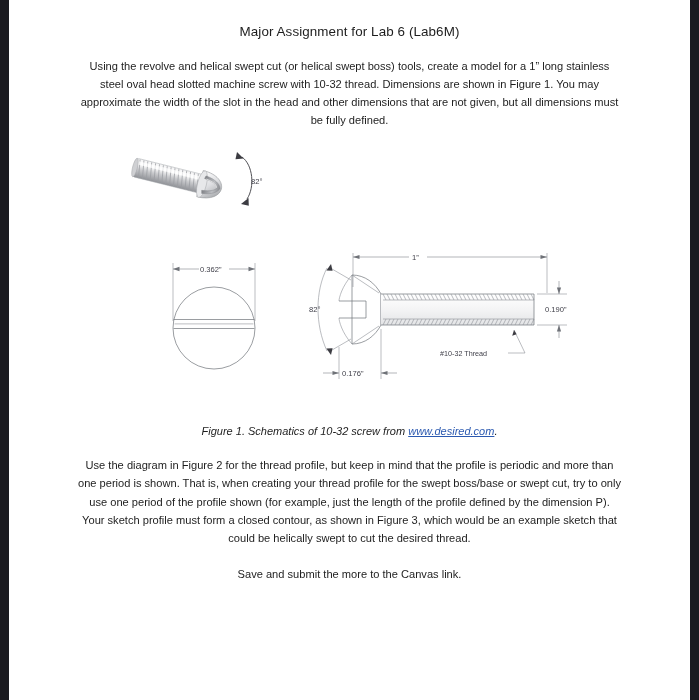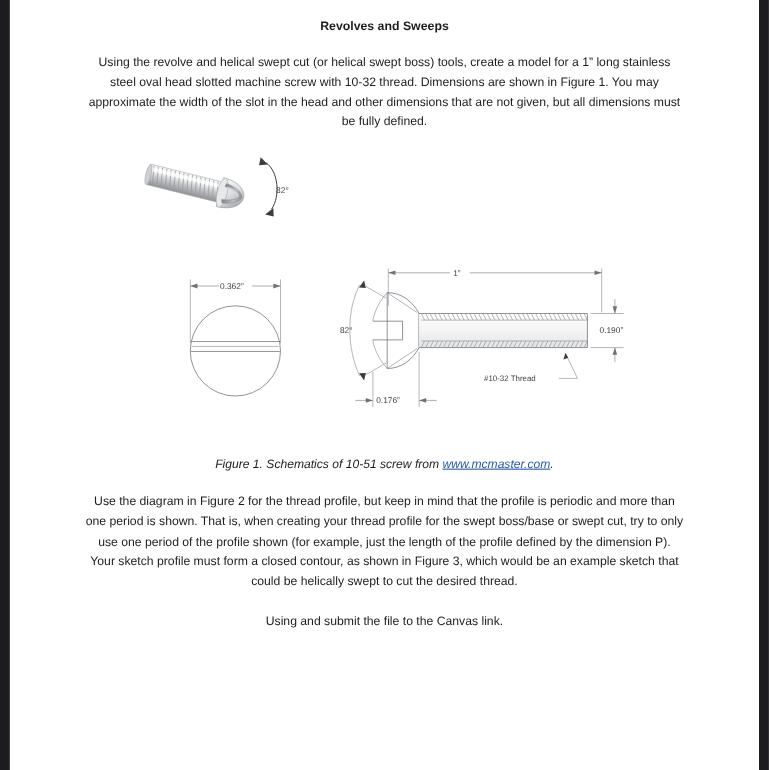--- a/index.html
+++ b/index.html
@@ -92,21 +92,21 @@
   .ln-dim { stroke:#82858c; stroke-width:0.6; fill:none; }
   .ln-dark { stroke:#3c3c42; stroke-width:0.9; fill:none; }
   .solidfill { fill:#ffffff; }
 </style>
 </head>
 <body>
 
 <div id="page">
   <div id="sheet">
 
-    <h2 class="doc-subtitle">Revolves and Sweeps</h2>
+    <h1 class="doc-title">Major Assignment for Lab 6 (Lab6M)</h1>
 
     <div class="body-block">
       <p class="para p1">Using the revolve and helical swept cut (or helical swept boss) tools, create a model for a 1” long stainless steel oval head slotted machine screw with 10-32 thread.  Dimensions are shown in Figure 1.  You may approximate the width of the slot in the head and other dimensions that are not given, but all dimensions must be fully defined.</p>
     </div>
 
     <div class="figure-area">
 
       <svg class="fig3d" width="150" height="86" viewBox="0 0 150 86">
         <defs>
           <linearGradient id="shankG" x1="0" y1="0" x2="0" y2="1">
@@ -274,22 +274,22 @@
         <path d="M72 86 L72 136" class="ln-thin"></path>
         <path d="M14 130 L30 130" class="ln-dim"></path>
         <path d="M72 130 L88 130" class="ln-dim"></path>
         <path d="M30 130 L23.5 127.9 L23.5 132.1 Z" fill="#6f7278"></path>
         <path d="M72 130 L78.5 127.9 L78.5 132.1 Z" fill="#6f7278"></path>
         <text class="dimtxt" x="33" y="132.6">0.176”</text>
       </svg>
     </div>
 
     <div class="caption">
-      <span>Figure 1.  Schematics of 10-51 screw from </span><a href="#">www.mcmaster.com</a><span>.</span>
+      <span>Figure 1.  Schematics of 10-32 screw from </span><a href="#">www.desired.com</a><span>.</span>
     </div>
 
     <div class="body-block">
       <p class="para p3">Use the diagram in Figure 2 for the thread profile, but keep in mind that the profile is periodic and more than one period is shown.  That is, when creating your thread profile for the swept boss/base or swept cut, try to only use one period of the profile shown (for example, just the length of the profile defined by the dimension P).  Your sketch profile must form a closed contour, as shown in Figure 3, which would be an example sketch that could be helically swept to cut the desired thread.</p>
-      <p class="para p4">Using and submit the file to the Canvas link.</p>
+      <p class="para p4">Save and submit the more to the Canvas link.</p>
     </div>
 
   </div>
 </div>
 
 </body></html>

